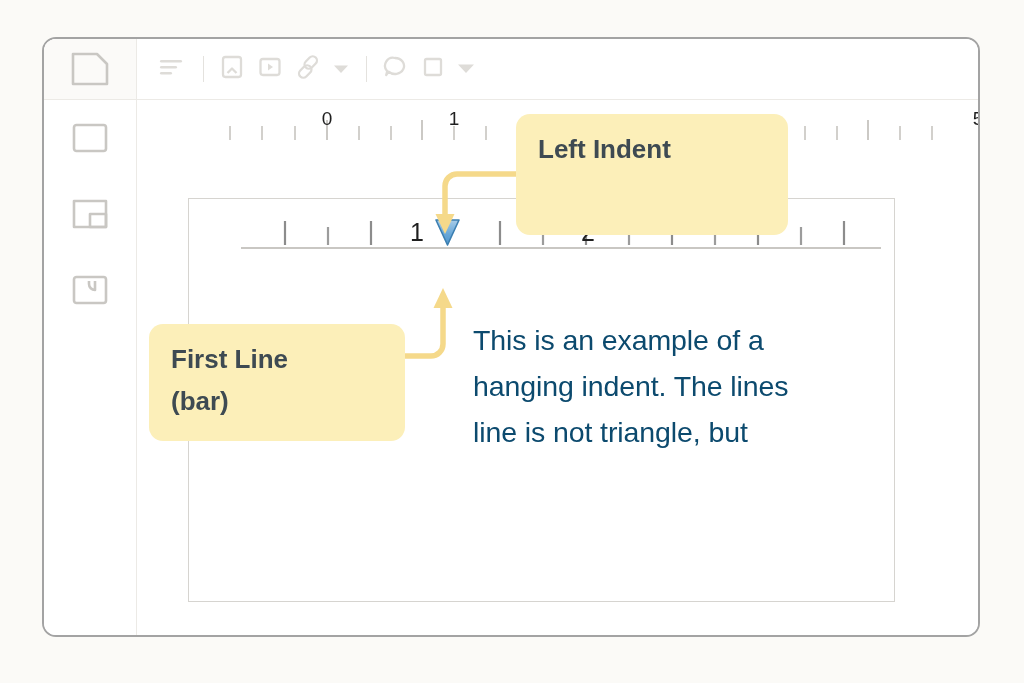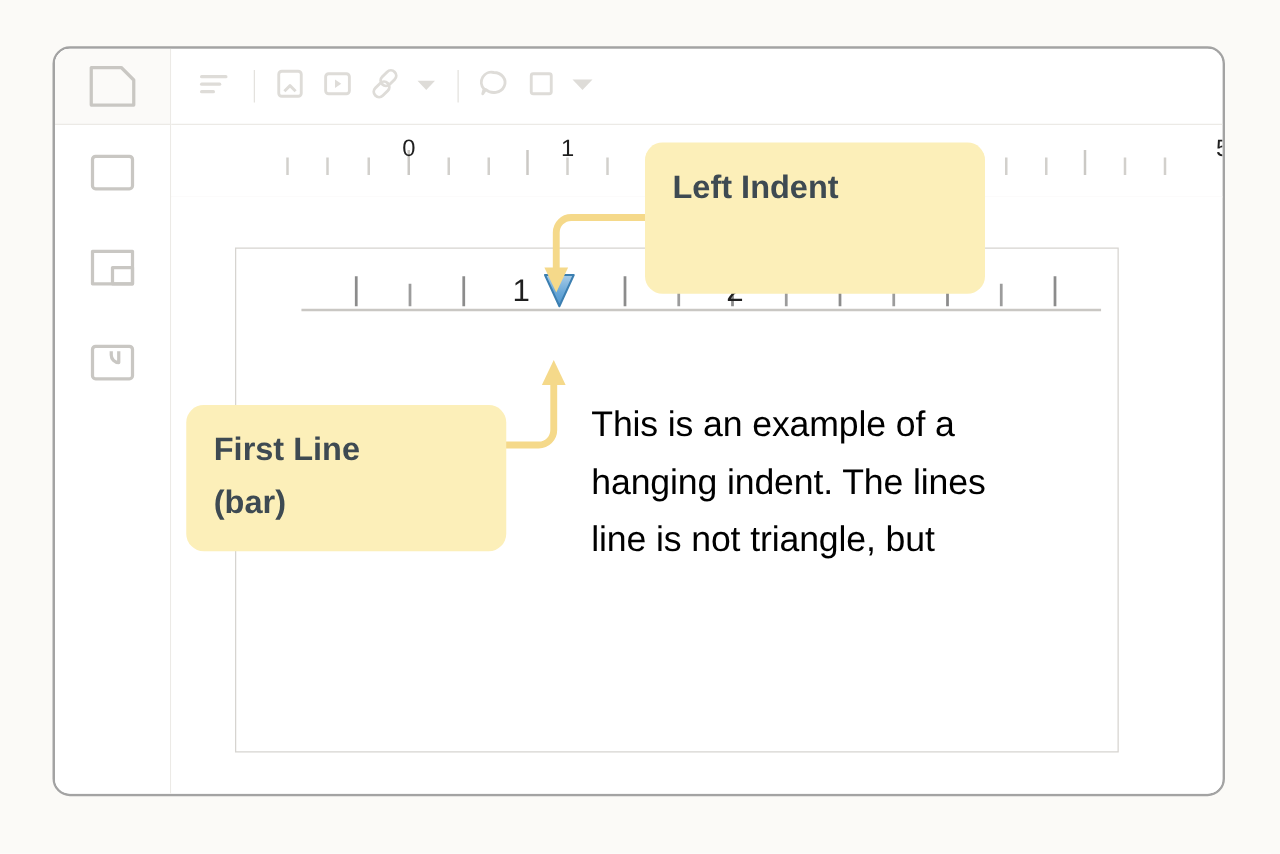--- a/index.html
+++ b/index.html
@@ -139,21 +139,21 @@
     width: 640px;
     height: 46px;
   }
 
   
   .para {
     position: absolute;
     left: 284px;
     top: 118px;
     width: 400px;
-    color: #000000;
+    color: #0c4a6e;
     font-size: 28.5px;
     line-height: 46px;
     font-family: "Liberation Sans", sans-serif;
     letter-spacing: -0.1px;
   }
 
   
   .callout {
     position: absolute;
     background: #fcefb9;

